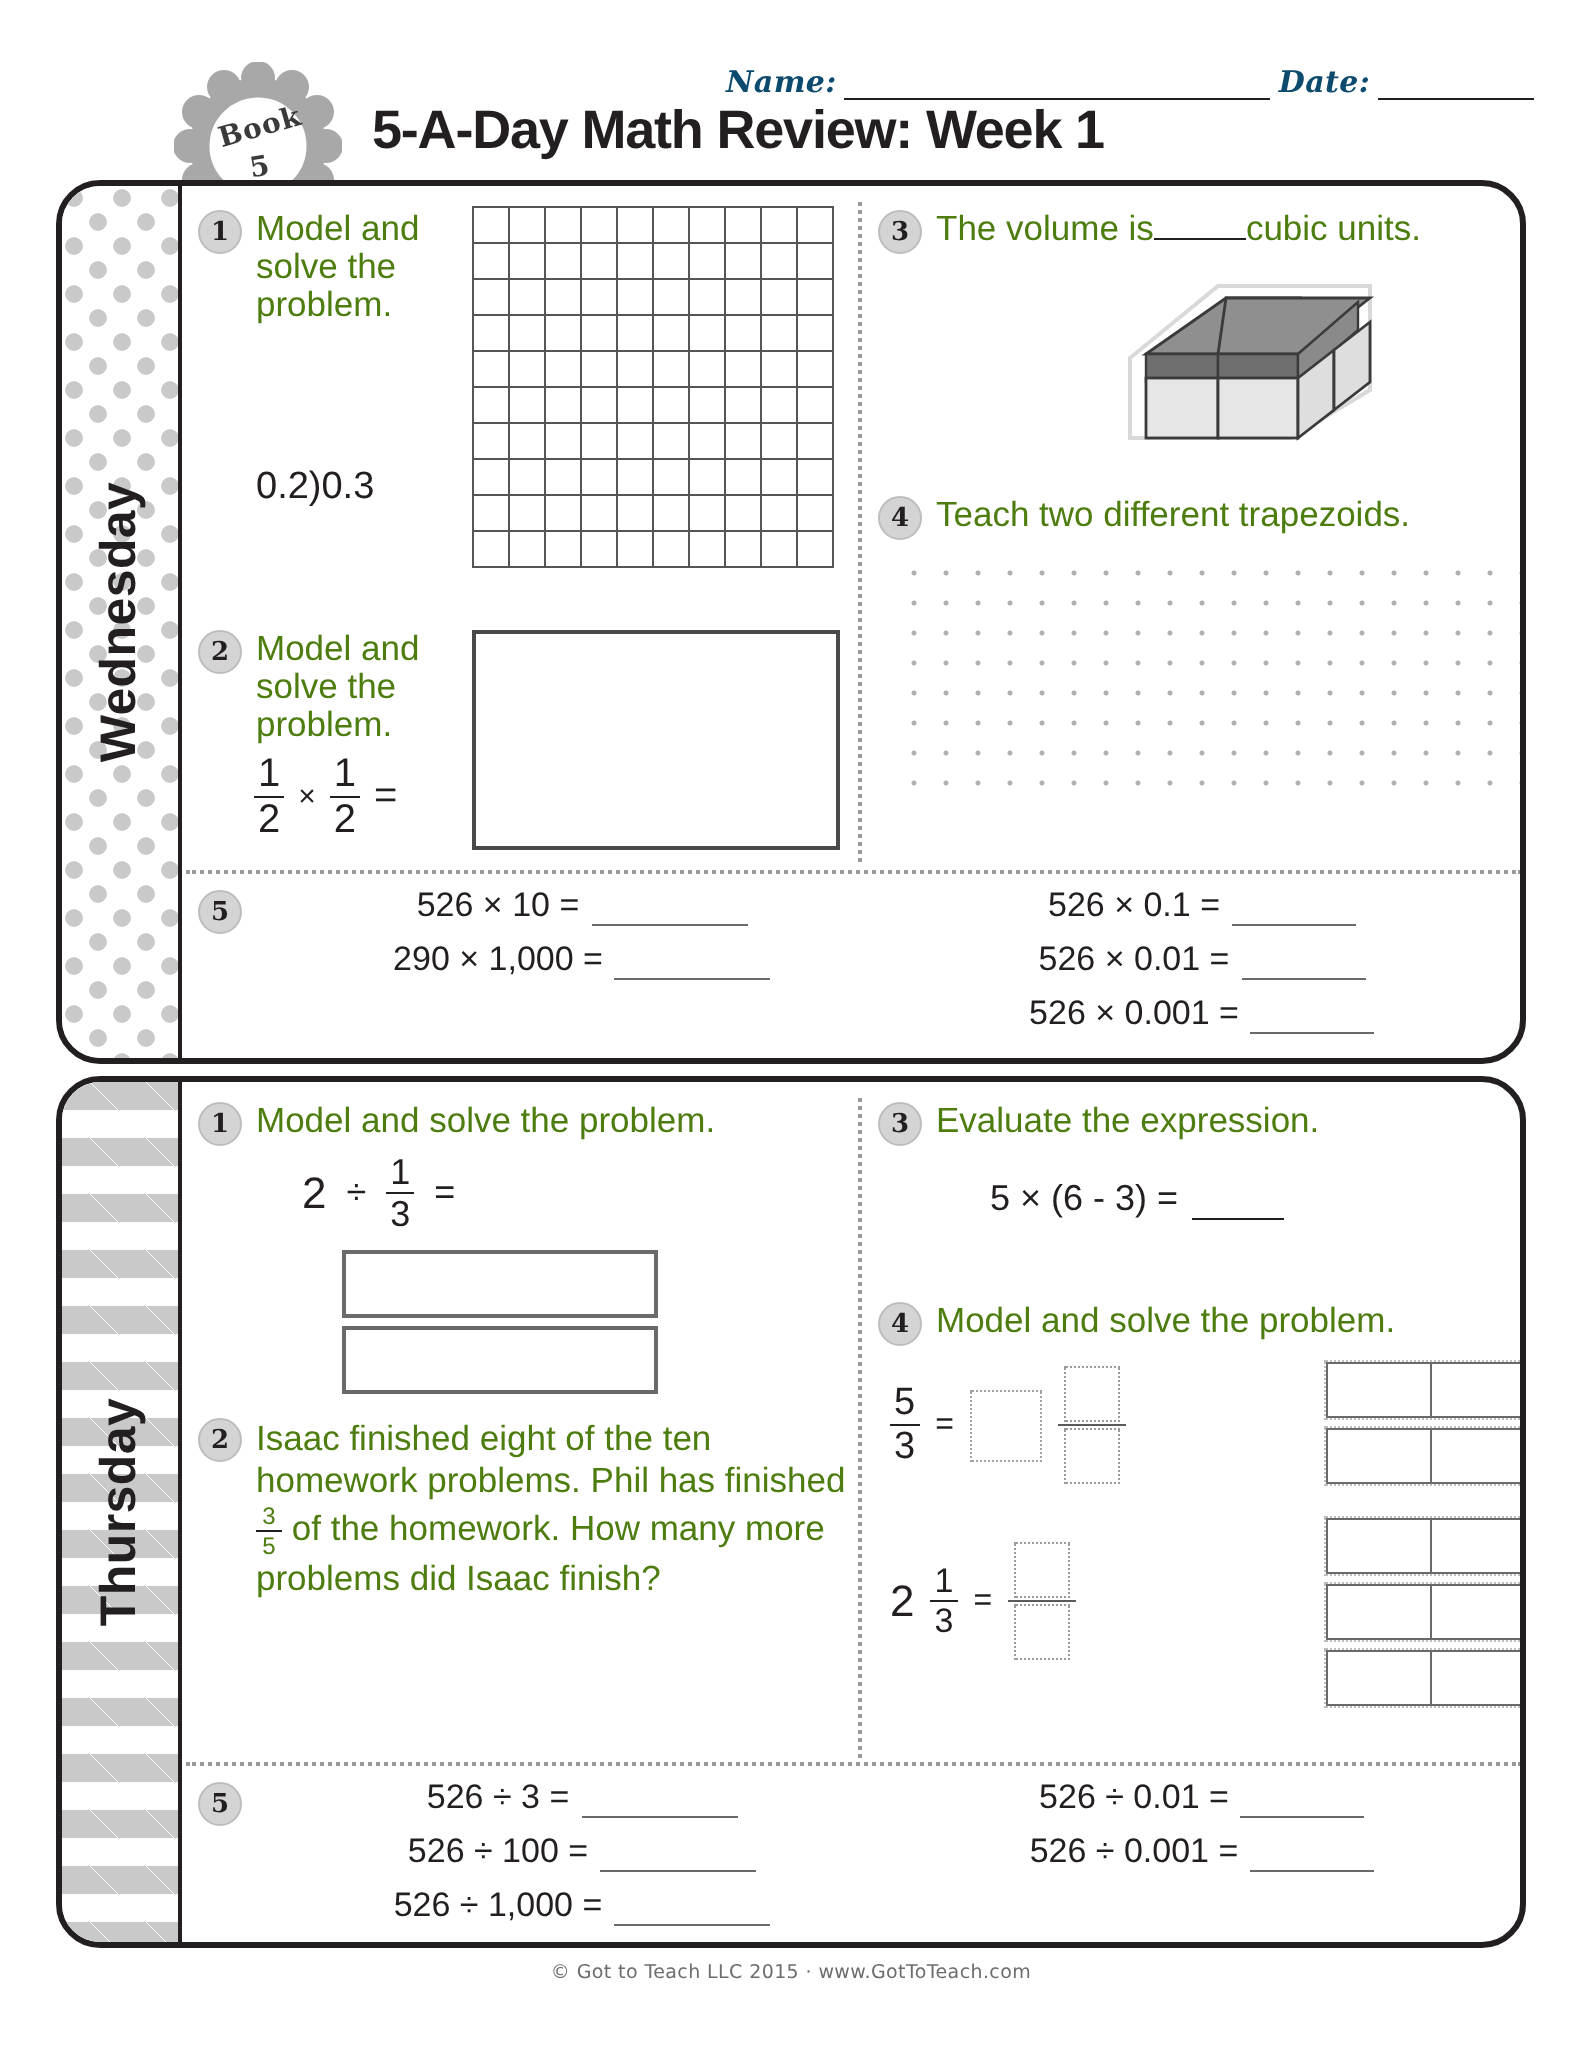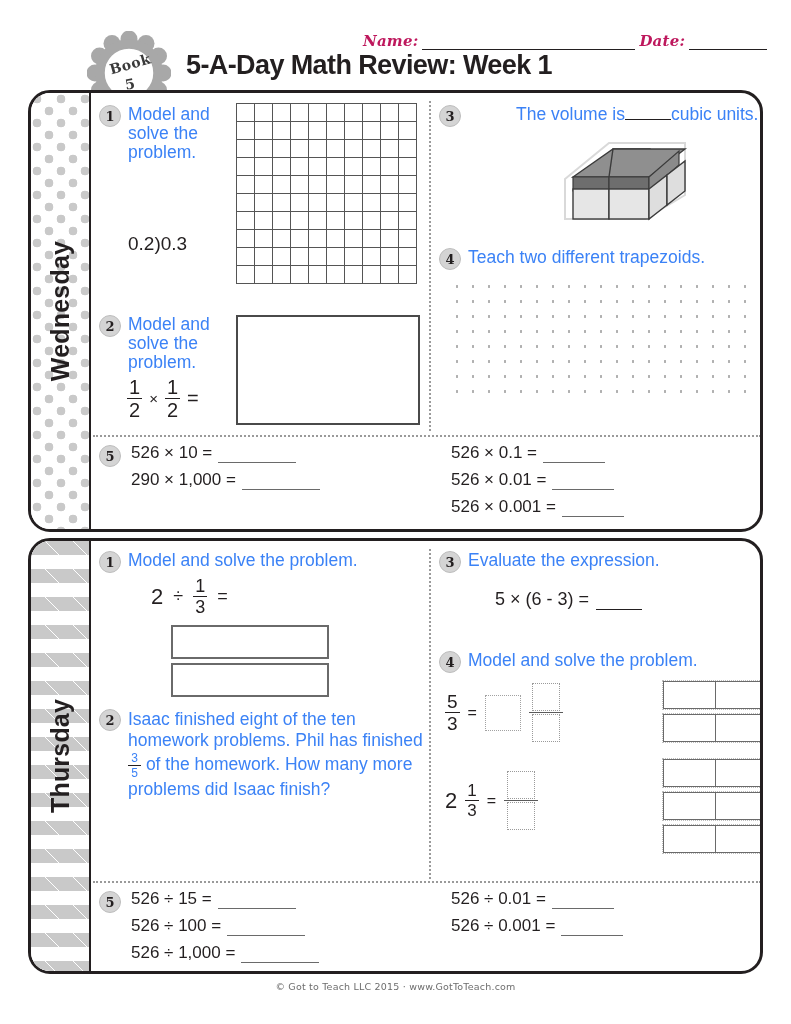--- a/index.html
+++ b/index.html
@@ -2,21 +2,21 @@
 <html><head>
 <meta charset="utf-8">
 <style>
   html,body{margin:0;padding:0;background:#fff;}
   body{width:791px;height:1024px;position:relative;
        font-family:"Liberation Sans","DejaVu Sans",sans-serif;color:#231f20;}
 
   
   .header{position:absolute;left:0;top:0;width:791px;height:92px;}
   .namedate{position:absolute;left:363px;top:28px;width:400px;height:22px;
-            font-family:"DejaVu Serif",serif;font-size:15px;color:#be185d;
+            font-family:"DejaVu Serif",serif;font-size:15px;color:#0c4a6e;
             display:flex;align-items:flex-end;gap:4px;letter-spacing:.2px;}
   .nd-label{font-style:italic;font-weight:600;font-size:15px;white-space:nowrap;}
   .nd-line{border-bottom:1.6px solid #231f20;flex:0 0 auto;height:14px;}
   .nd-line.name{width:213px;}
   .nd-line.date{width:78px;}
   .title{position:absolute;left:186px;top:50px;font-size:27px;font-weight:bold;
          letter-spacing:-0.6px;color:#231f20;white-space:nowrap;}
 
   
   .badge{position:absolute;left:87px;top:31px;width:84px;height:84px;}
@@ -57,21 +57,21 @@
 
   .content{position:absolute;left:60px;top:0;right:0;bottom:0;}
 
   
   .num{display:inline-flex;align-items:center;justify-content:center;
        width:20px;height:20px;border-radius:50%;background:#d4d4d4;
        color:#231f20;font-size:13px;font-weight:600;flex:0 0 auto;
        border:1px solid #bdbdbd;font-family:"DejaVu Serif",serif;}
 
   .q{position:absolute;display:flex;gap:7px;}
-  .qtext{font-size:17.5px;line-height:1.08;color:#3b82f6;}
+  .qtext{font-size:17.5px;line-height:1.08;color:#4d7c0f;}
 
   
   .vdiv{position:absolute;border-left:2px dotted #9a9a9a;}
   .hdiv{position:absolute;border-top:2px dotted #9a9a9a;}
 
   
   .grid100{position:absolute;display:grid;
            grid-template-columns:repeat(10,1fr);grid-template-rows:repeat(10,1fr);
            border-top:1.4px solid #555;border-left:1.4px solid #555;background:#fff;}
   .grid100 div{border-right:1.4px solid #555;border-bottom:1.4px solid #555;}
@@ -89,21 +89,21 @@
   .frac .n{font-size:inherit;padding:0 2px;}
   .frac .bar{border-top:1.6px solid #231f20;width:100%;min-width:13px;margin:1px 0;}
   .frac .d{font-size:inherit;padding:0 2px;}
   .frac.sm{font-size:12px;}
 
   .expr{font-size:20px;display:flex;align-items:center;gap:7px;}
 
   
   .row5{position:absolute;display:flex;}
   .col5{display:flex;flex-direction:column;gap:7px;}
-  .eq{font-size:17px;display:flex;align-items:flex-end;justify-content:flex-start;
+  .eq{font-size:17px;display:flex;align-items:flex-end;justify-content:center;
       gap:6px;white-space:nowrap;}
   .blank{display:inline-block;width:78px;border-bottom:1.8px solid #6a6a6a;height:13px;}
   .blank.sh{width:62px;}
 
   
   .sq{display:inline-block;width:28px;height:28px;border:1.4px dotted #9a9a9a;
       background:#fff;box-sizing:border-box;}
   .sqbig{width:36px;height:36px;border:1.4px dotted #a2a2a2;}
 
   
@@ -294,21 +294,21 @@
         <span class="n">1</span>
         <span class="bar"></span>
         <span class="d">2</span>
       </span>
       <span>=</span>
     </div>
     <div class="openbox" style="left:145px;top:222px;width:180px;height:106px;"></div>
 
     <div class="q" style="left:348px;top:12px;width:320px;align-items:flex-start;">
       <span class="num">3</span>
-      <span class="qtext" style="white-space:nowrap;margin-left:48px;">
+      <span class="qtext" style="white-space:nowrap;">
         <span>The volume is</span><span class="ul" style="width:46px;"></span><span>cubic units.</span>
       </span>
     </div>
     <svg style="position:absolute;left:444px;top:40px;" width="160" height="96" viewBox="0 0 160 96">
       <polygon points="30,46 74,10 150,10 150,62 110,86 30,86" fill="#ffffff" stroke="#d9d9d9" stroke-width="2"></polygon>
 
       <polygon points="38,44 78,16 114,16 74,44" fill="#8f8f8f" stroke="#3b3b3b" stroke-width="1.4"></polygon>
       <polygon points="78,16 114,16 150,16 114,44 74,44" fill="#8f8f8f" stroke="#3b3b3b" stroke-width="1.4"></polygon>
       <polygon points="38,44 74,44 74,58 38,58" fill="#6e6e6e" stroke="#3b3b3b" stroke-width="1.2"></polygon>
       <polygon points="74,44 114,44 114,58 74,58" fill="#6e6e6e" stroke="#3b3b3b" stroke-width="1.2"></polygon>
@@ -467,21 +467,21 @@
           <i></i>
         </span>
     </div>
 
     <div class="q" style="left:8px;top:350px;">
       <span class="num">5</span>
     </div>
     <div class="row5" style="left:40px;top:348px;width:630px;">
       <div class="col5" style="width:320px;">
         <div class="eq">
-          <span>526 ÷ 15 =</span>
+          <span>526 ÷ 3 =</span>
           <span class="blank"></span>
         </div>
         <div class="eq">
           <span>526 ÷ 100 =</span>
           <span class="blank"></span>
         </div>
         <div class="eq">
           <span>526 ÷ 1,000 =</span>
           <span class="blank"></span>
         </div>

